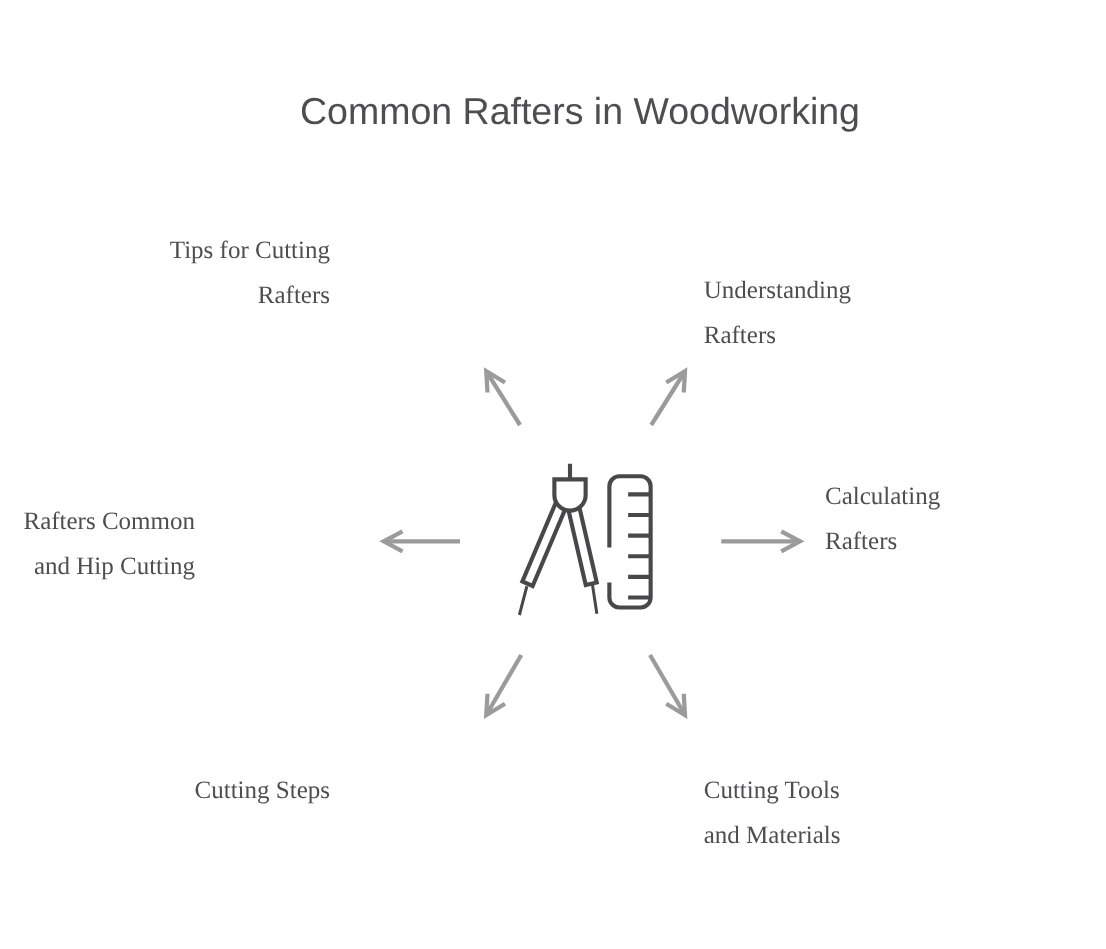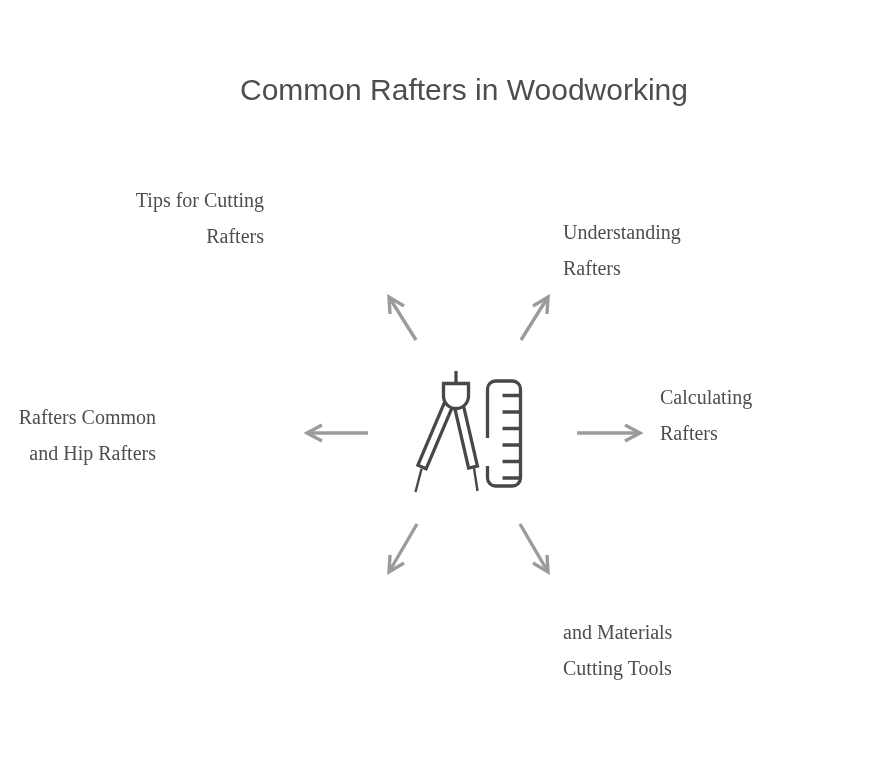--- a/index.html
+++ b/index.html
@@ -133,27 +133,30 @@
     <span>Rafters</span>
   </div>
 
   <div class="node node-top-right align-left">
     <span>Understanding</span>
     <span>Rafters</span>
   </div>
 
   <div class="node node-mid-left align-right">
     <span>Rafters Common</span>
-    <span>and Hip Rafters</span>
+    <span>and Hip Cutting</span>
   </div>
 
   <div class="node node-mid-right align-left">
     <span>Calculating</span>
     <span>Rafters</span>
   </div>
 
+  <div class="node node-bottom-left align-right">
+    <span>Cutting Steps</span>
+  </div>
 
   <div class="node node-bottom-right align-left">
+    <span>Cutting Tools</span>
     <span>and Materials</span>
-    <span>Cutting Tools</span>
   </div>
 
 </div>
 
 </body></html>

